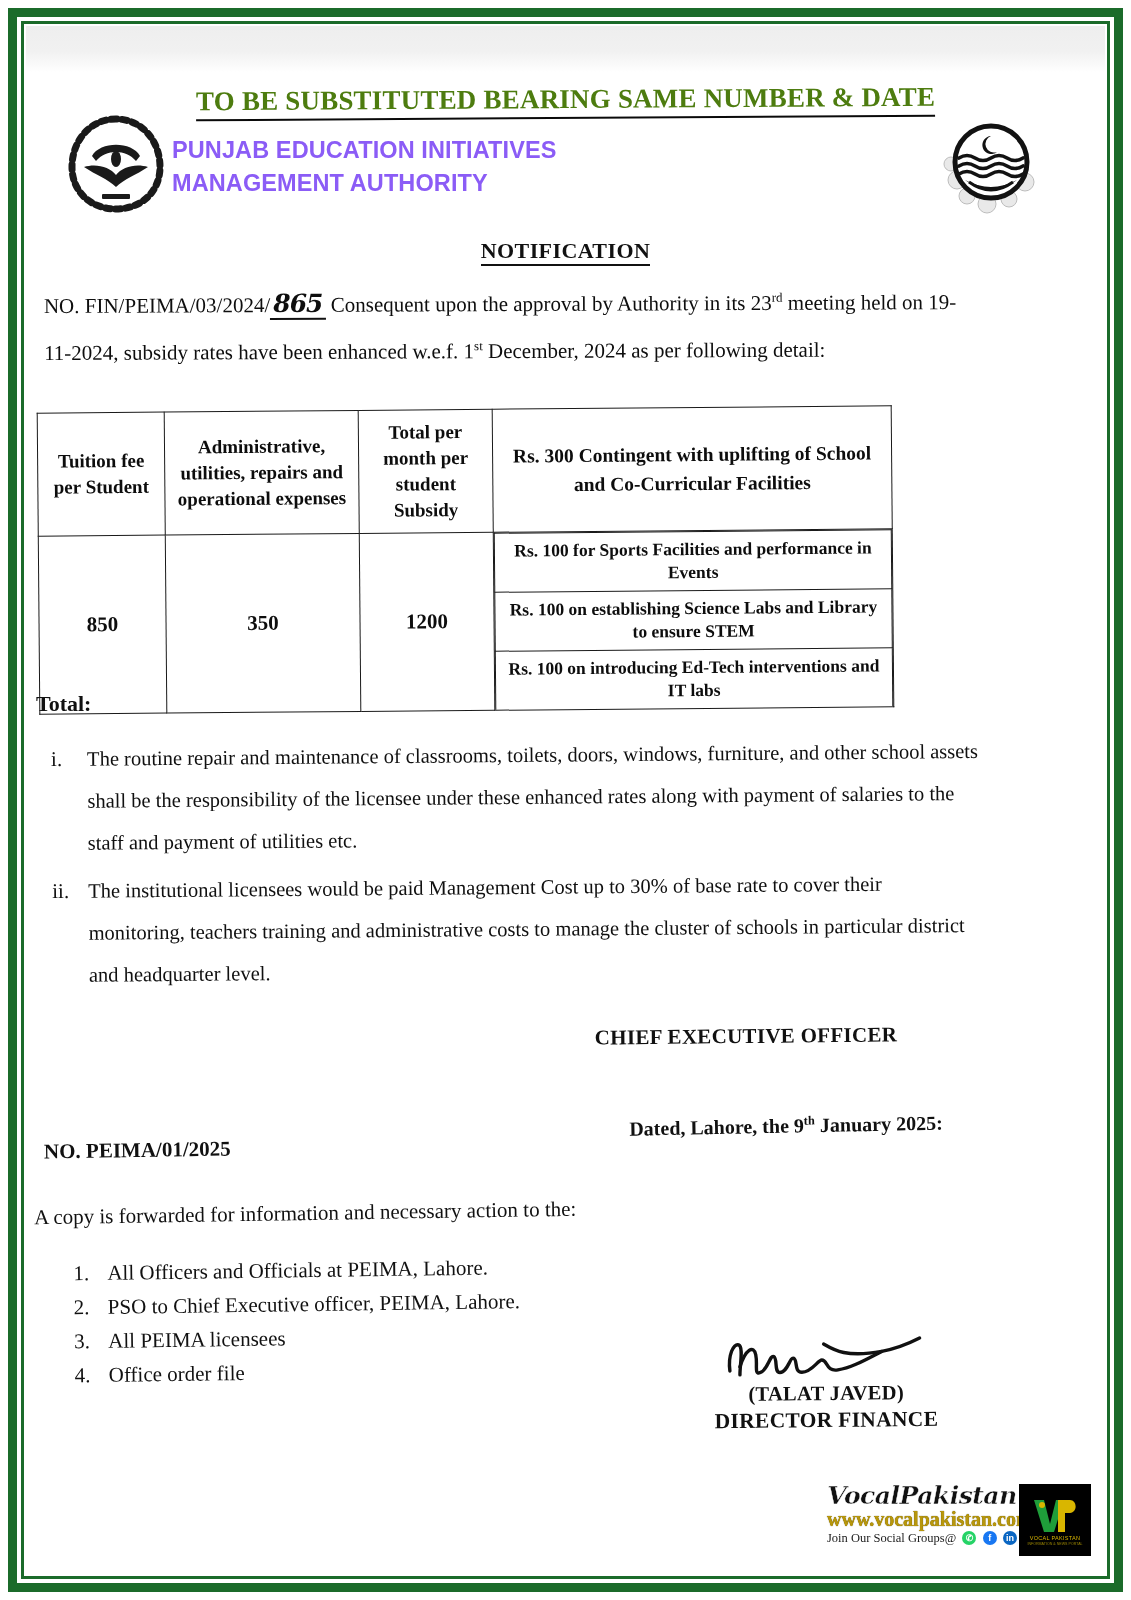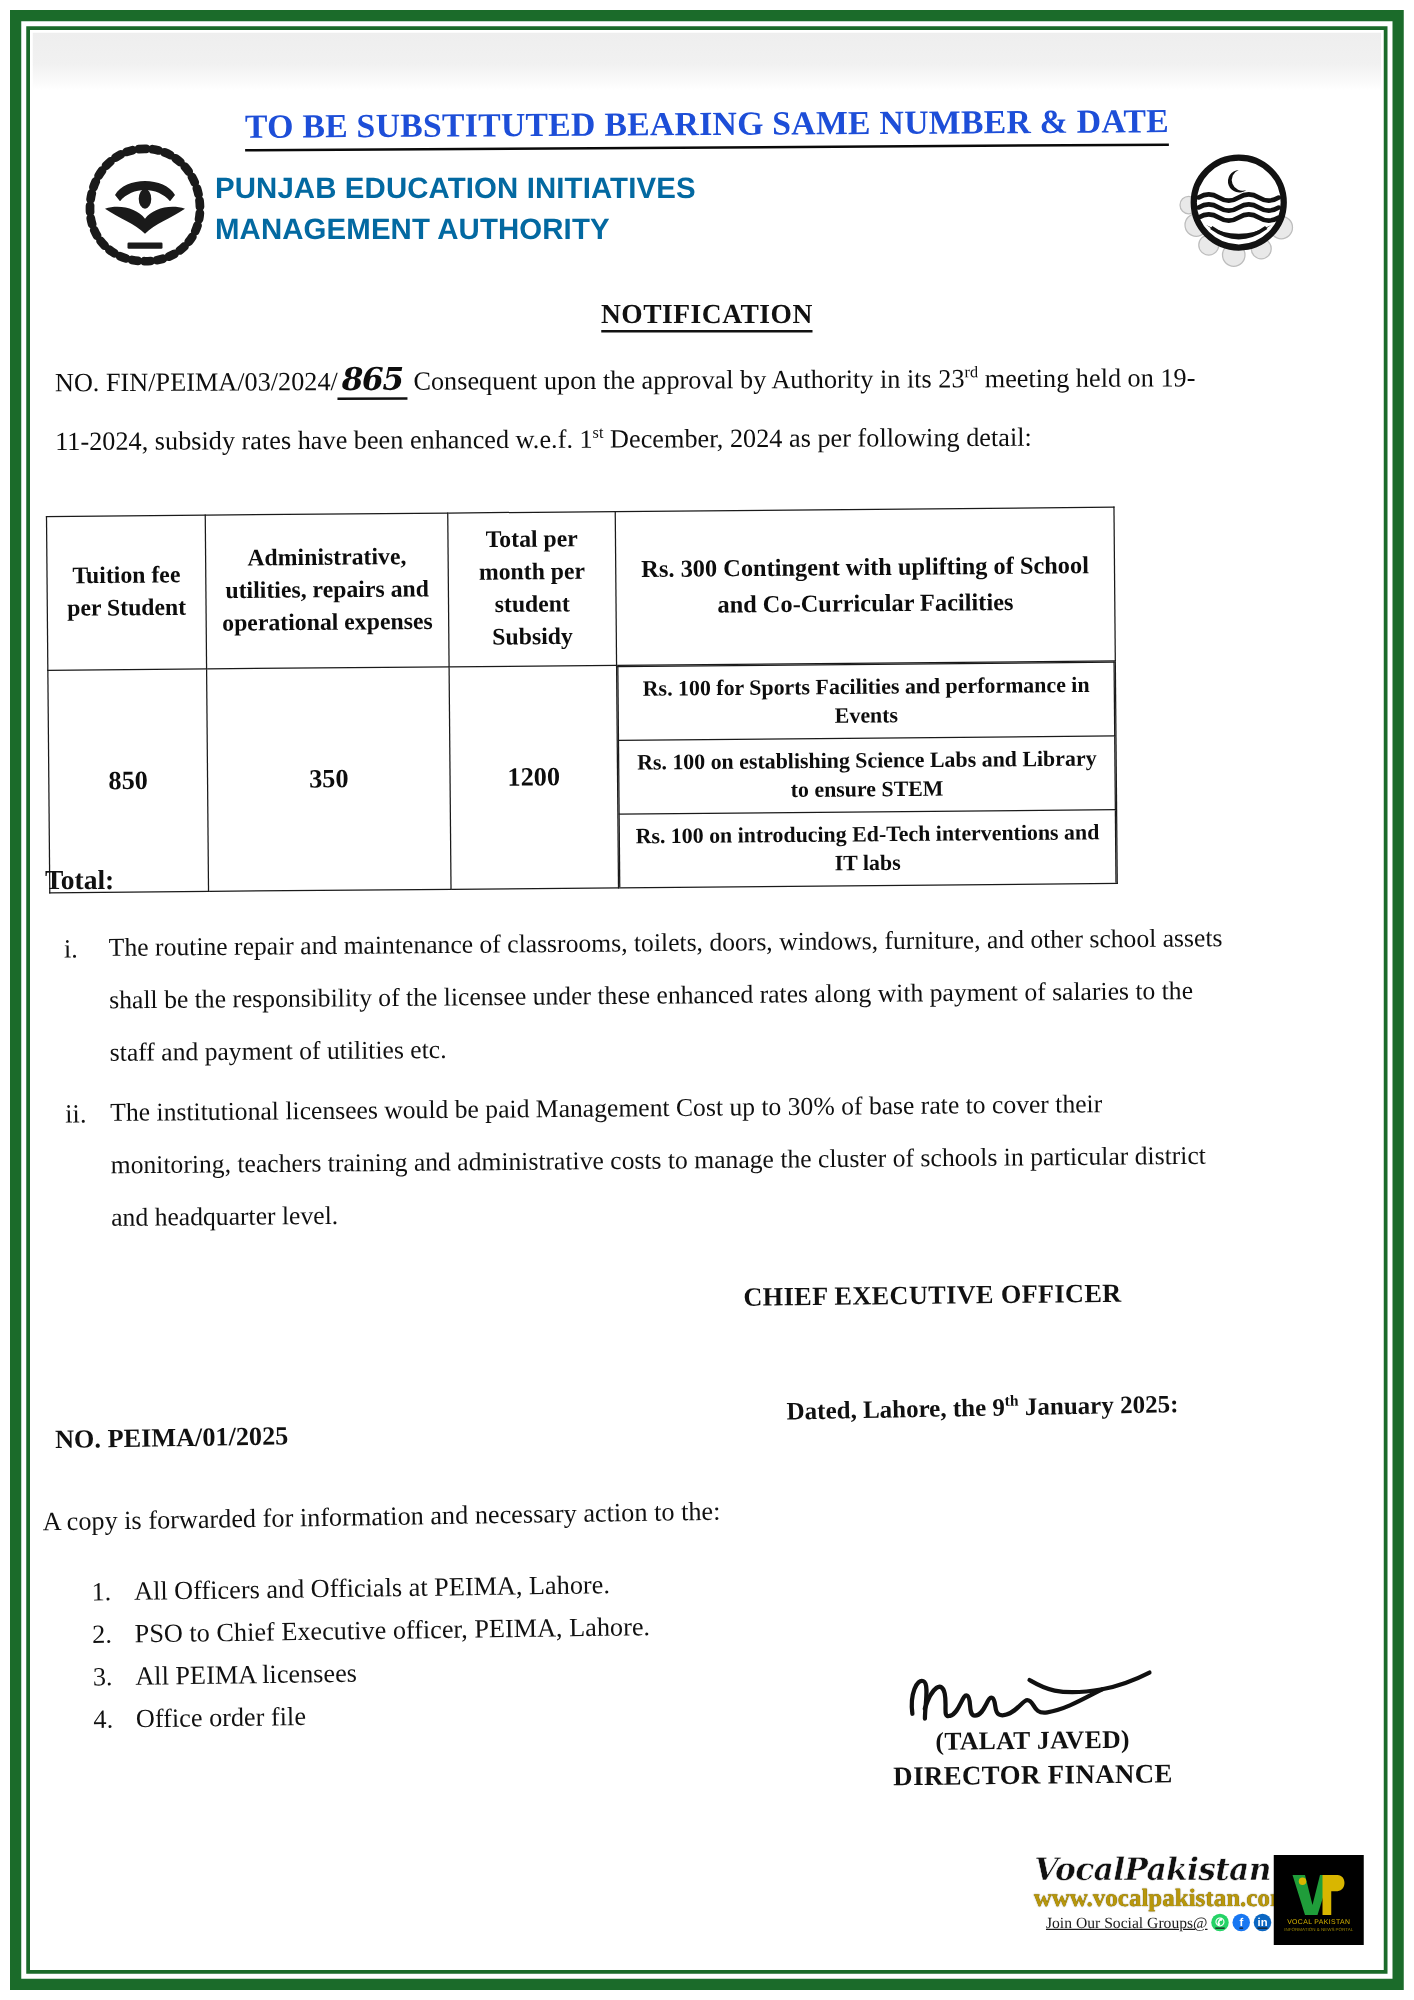--- a/index.html
+++ b/index.html
@@ -53,21 +53,21 @@
   
   .doc-banner {
     position: absolute;
     left: 0; right: 0;
     top: 58px;
     text-align: center;
     font-family: "Liberation Serif", serif;
     font-weight: bold;
     font-size: 27px;
     letter-spacing: .2px;
-    color: #1d4ed8;
+    color: #4d7c0f;
   }
   .doc-banner span {
     border-bottom: 2.5px solid #0a0a0a;
     padding-bottom: 2px;
     transform: rotate(-0.35deg);
     display: inline-block;
   }
 
   .logo-left {
     position: absolute;
@@ -80,21 +80,21 @@
     width: 104px; height: 104px;
   }
   .org-name {
     position: absolute;
     left: 146px; top: 108px;
     font-family: "Liberation Sans", sans-serif;
     font-weight: bold;
     font-size: 23.5px;
     line-height: 33px;
     letter-spacing: .1px;
-    color: #0369a1;
+    color: #8b5cf6;
   }
 
   
   .notif-title {
     position: absolute;
     left: 0; right: 0;
     top: 212px;
     text-align: center;
     font-weight: bold;
     font-size: 22px;
@@ -315,23 +315,22 @@
     text-shadow: 0 0 1px #3a2f00;
     line-height: 19px;
   }
   .wm-join {
     font-family: "Liberation Serif", serif;
     font-size: 12.5px;
     color: #1a1a1a;
     line-height: 18px;
     display: flex;
     align-items: center;
-    justify-content: flex-end;
+    justify-content: space-between;
     gap: 3px;
-    text-decoration: underline;
   }
   .soc {
     width: 14px; height: 14px;
     border-radius: 50%;
     display: inline-block;
     font-size: 9px;
     color: #fff;
     text-align: center;
     line-height: 14px;
     font-family: "Liberation Sans", sans-serif;

